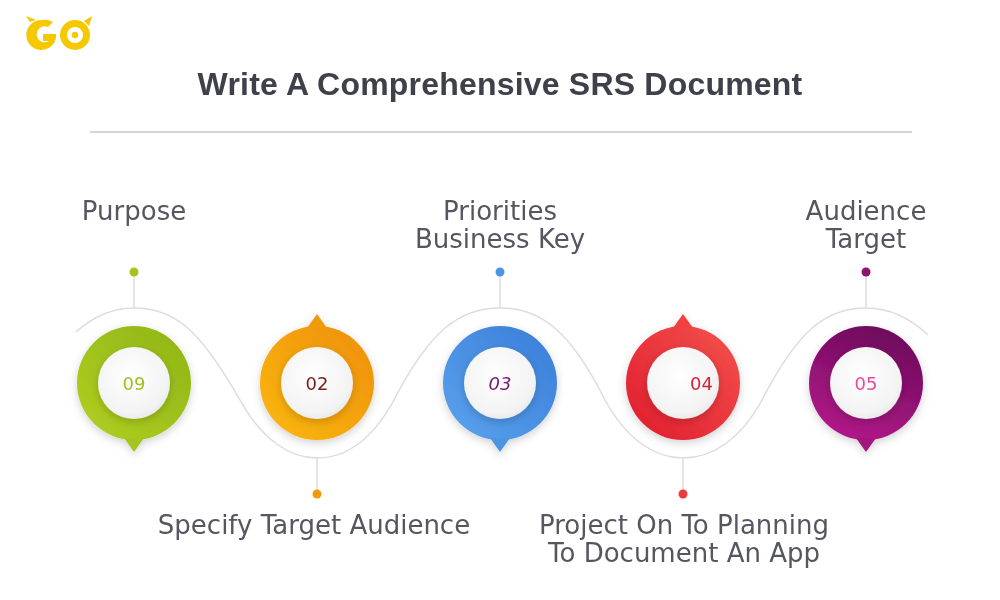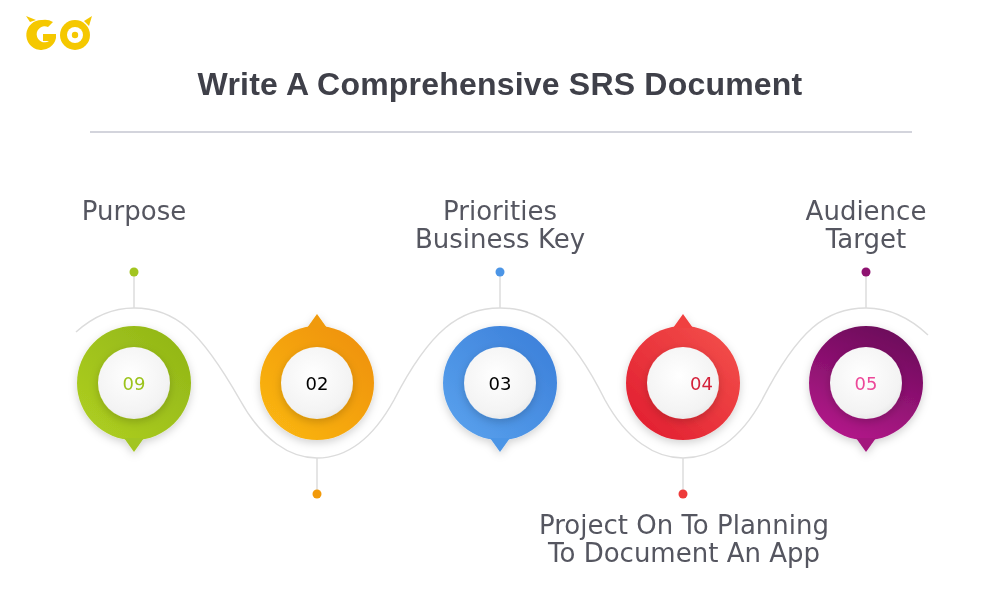--- a/index.html
+++ b/index.html
@@ -121,34 +121,35 @@
   <circle cx="683" cy="383" r="36" fill="url(#inner)" filter="url(#sh)"></circle>
 
   <g filter="url(#sh)">
     <circle cx="866" cy="383" r="57" fill="url(#g5)"></circle>
     <path d="M856 438 L866 452 L876 438 Z" fill="#a3157d"></path>
   </g>
   <circle cx="866" cy="383" r="36" fill="url(#inner)" filter="url(#sh)"></circle>
 </svg>
 
 <div class="num" style="left:134px; top:383px; color:#9bc31c;">09</div>
-<div class="num" style="left:317px; top:383px; color:#000000;">02</div>
-<div class="num" style="left:500px; top:383px; color:#000000;">03</div>
+<div class="num" style="left:317px; top:383px; color:#7f1d1d;">02</div>
+<div class="num" style="left:500px; top:383px; color:#701a75;font-style:italic;">03</div>
 <div class="num" style="left:683px; top:383px; color:#d4213a;text-align:right;">04</div>
 <div class="num" style="left:866px; top:383px; color:#ec4899;">05</div>
 
 <div class="label" style="left:134px; top:197px;">
   <div>Purpose</div>
 </div>
 <div class="label" style="left:500px; top:197px;">
   <div>Priorities</div>
   <div>Business Key</div>
 </div>
 <div class="label" style="left:866px; top:197px;">
   <div>Audience</div>
   <div>Target</div>
 </div>
 <div class="label" style="left:314px; top:511px;">
+  <div>Specify Target Audience</div>
 </div>
 <div class="label" style="left:684px; top:511px;">
   <div>Project On To Planning</div>
   <div>To Document An App</div>
 </div>
 
 </body></html>

